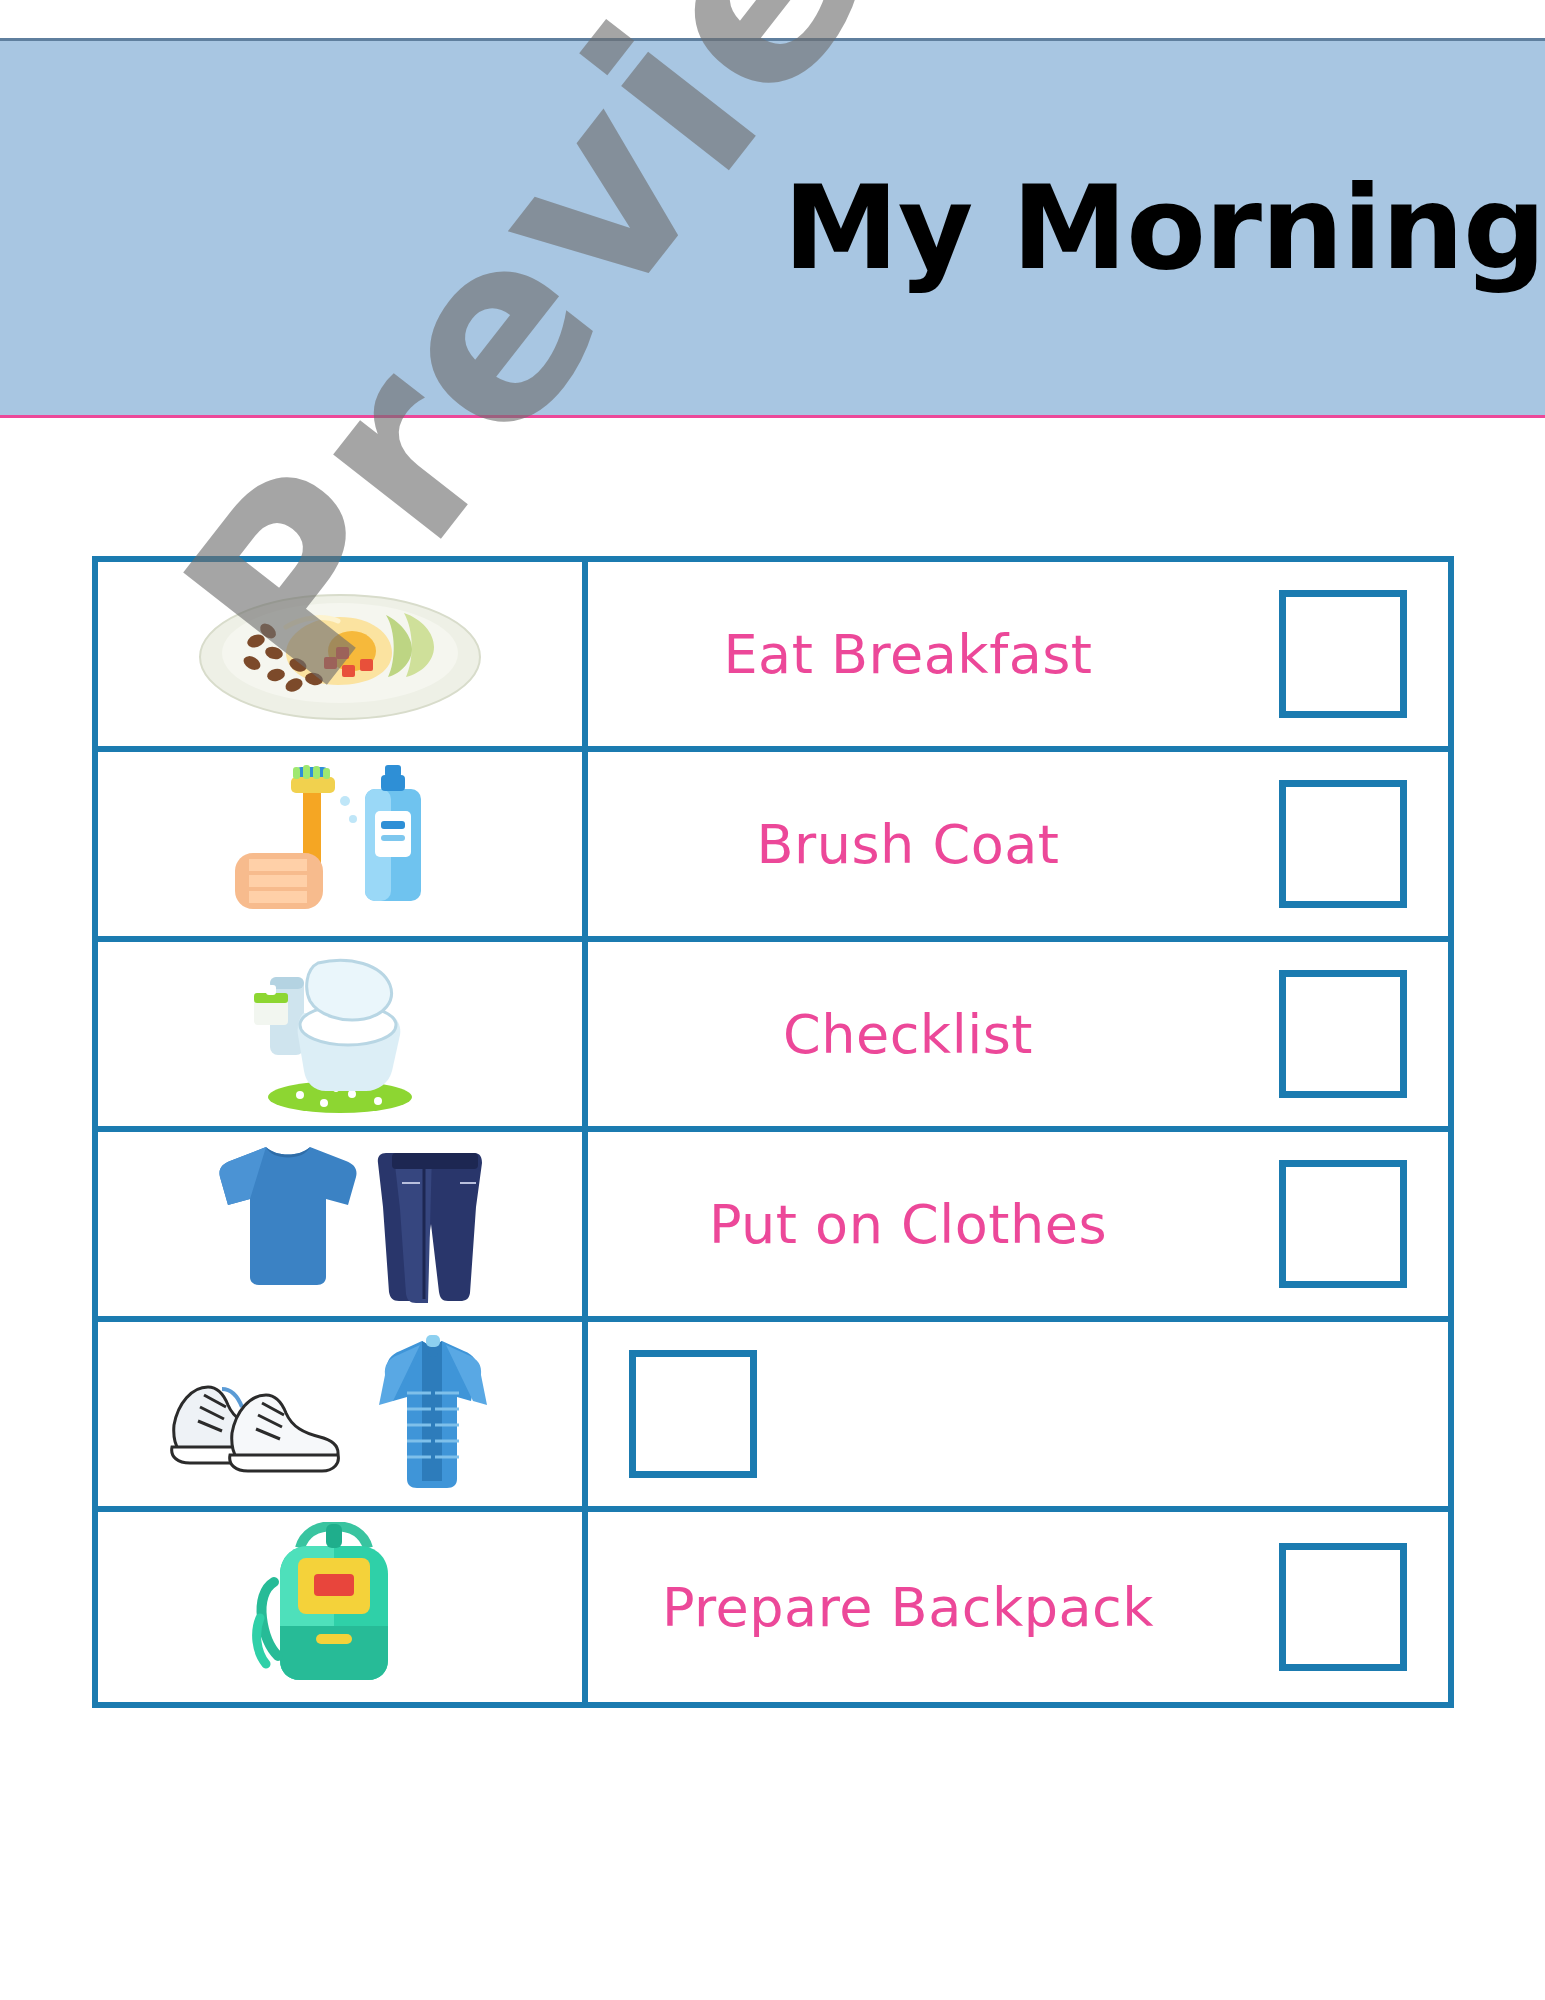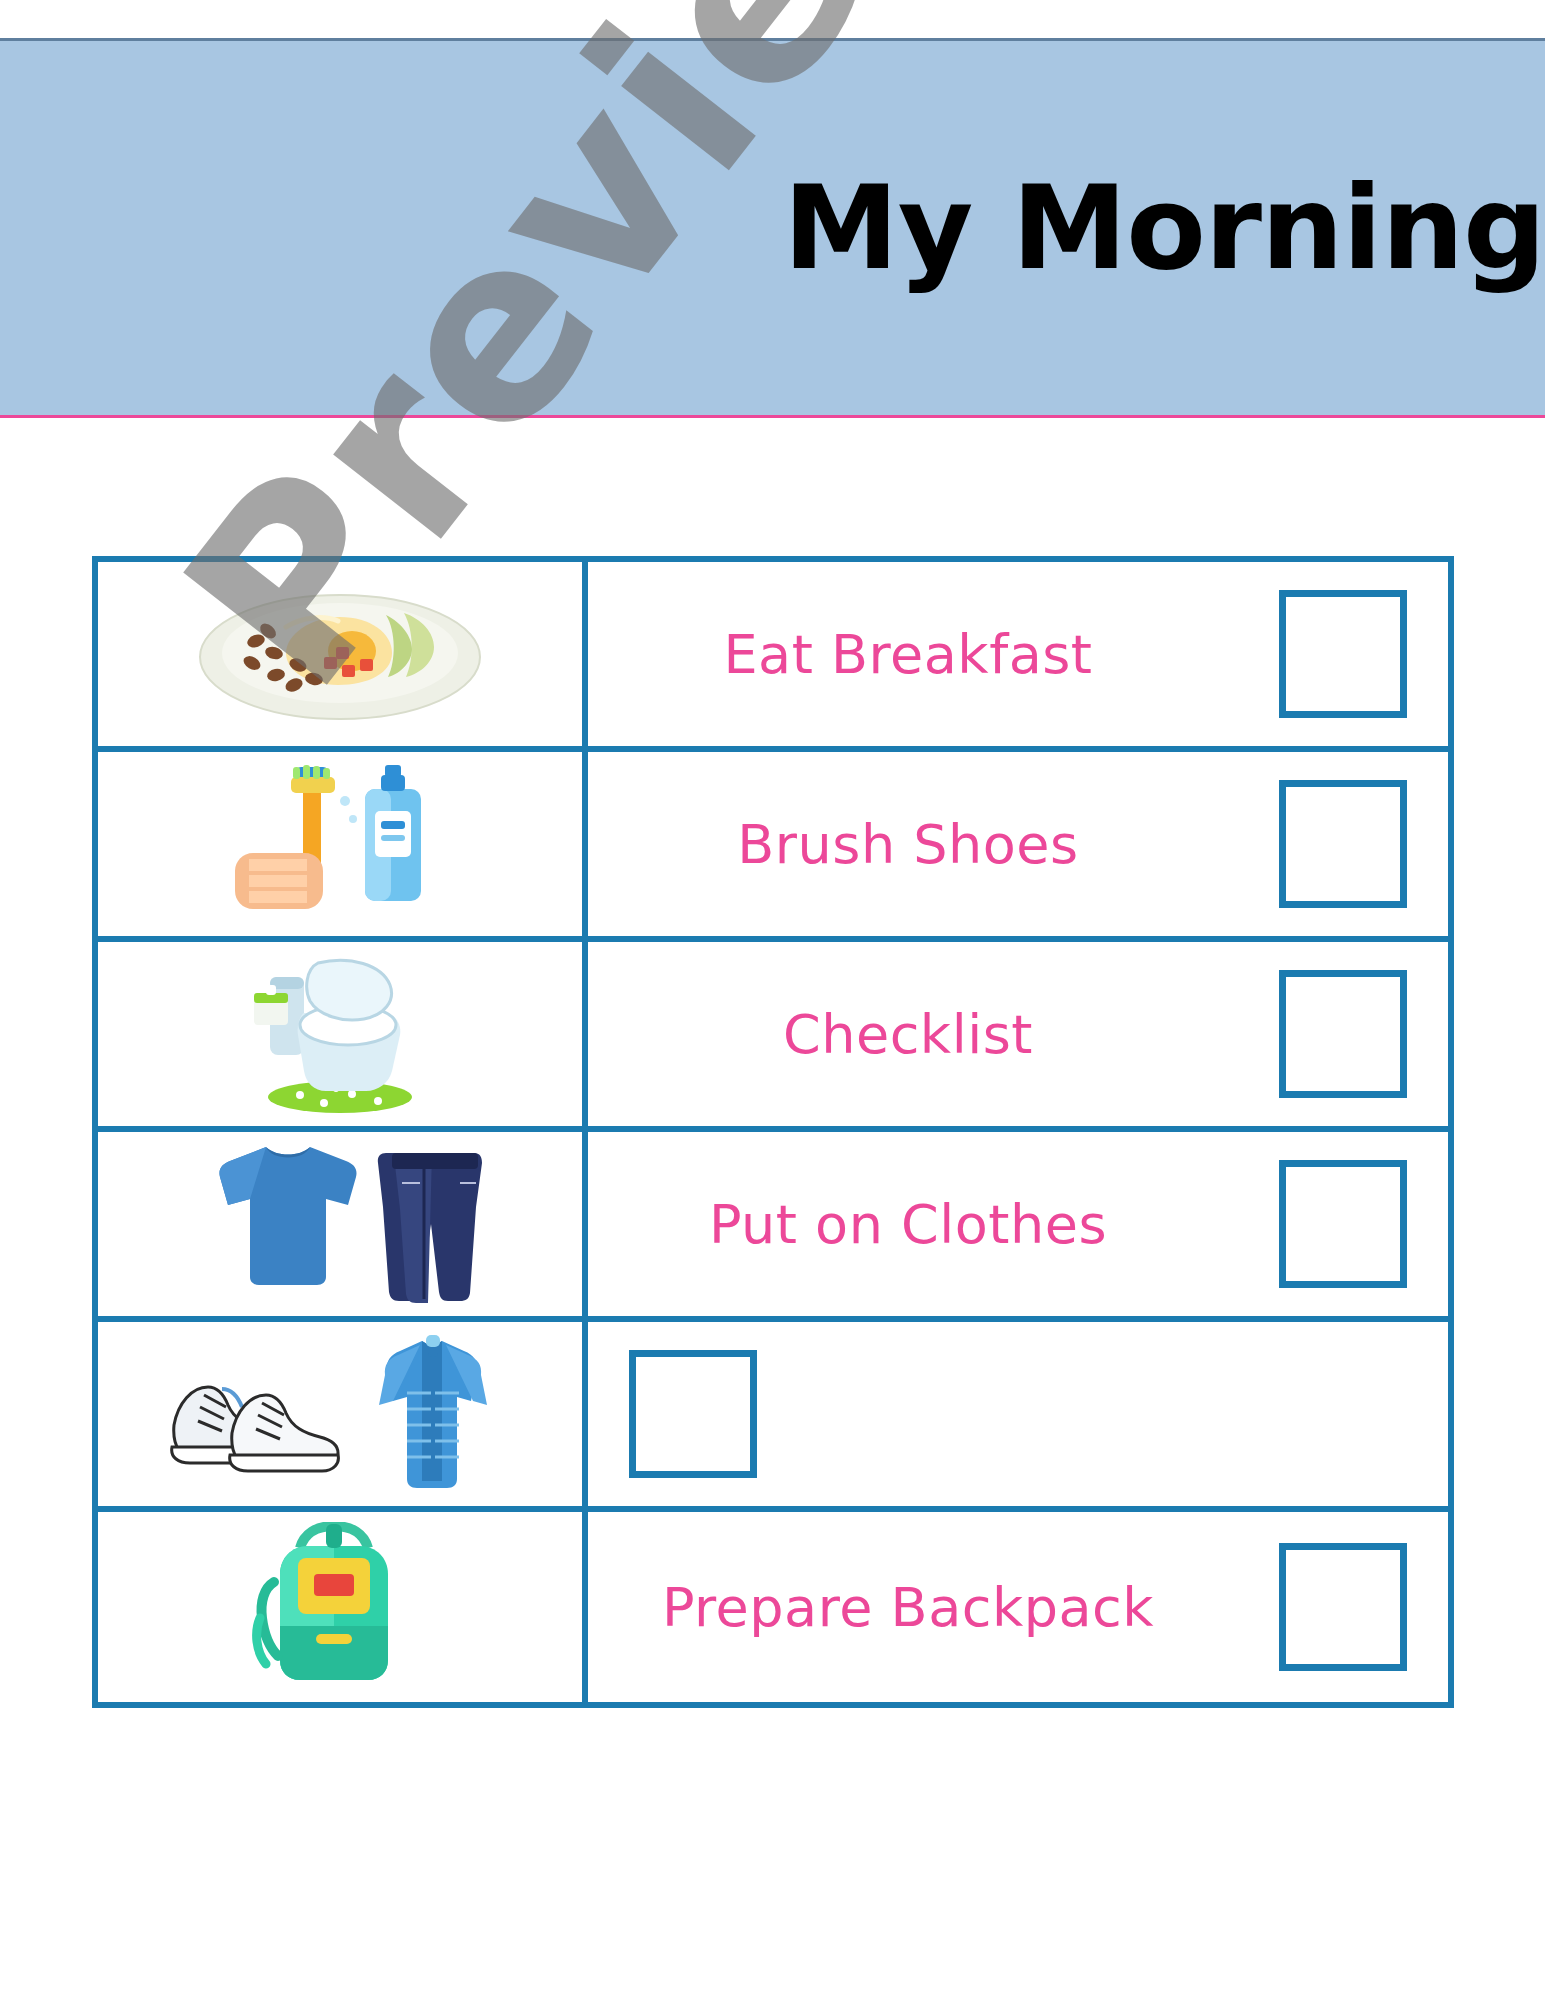--- a/index.html
+++ b/index.html
@@ -200,21 +200,21 @@
         <rect x="150" y="52" width="36" height="46" rx="5" fill="#ffffff"></rect>
         <rect x="156" y="62" width="24" height="8" rx="3" fill="#2e8fd6"></rect>
         <rect x="156" y="76" width="24" height="6" rx="3" fill="#7ec7ee"></rect>
         <rect x="156" y="16" width="24" height="16" rx="4" fill="#2e8fd6"></rect>
         <rect x="160" y="6" width="16" height="12" rx="3" fill="#2e8fd6"></rect>
         <circle cx="120" cy="42" r="5" fill="#bfe6f8"></circle>
         <circle cx="128" cy="60" r="4" fill="#bfe6f8"></circle>
       </svg>
     </div>
     <div class="cell-label">
-      <span class="label-text">Brush Shoes</span>
+      <span class="label-text">Brush Coat</span>
     </div>
     <div class="cell-check">
       <div class="checkbox"></div>
     </div>
   </div>
 
   <div class="row">
     <div class="cell-icon">
       <svg class="art" width="200" height="170" viewBox="0 0 200 170">
 

